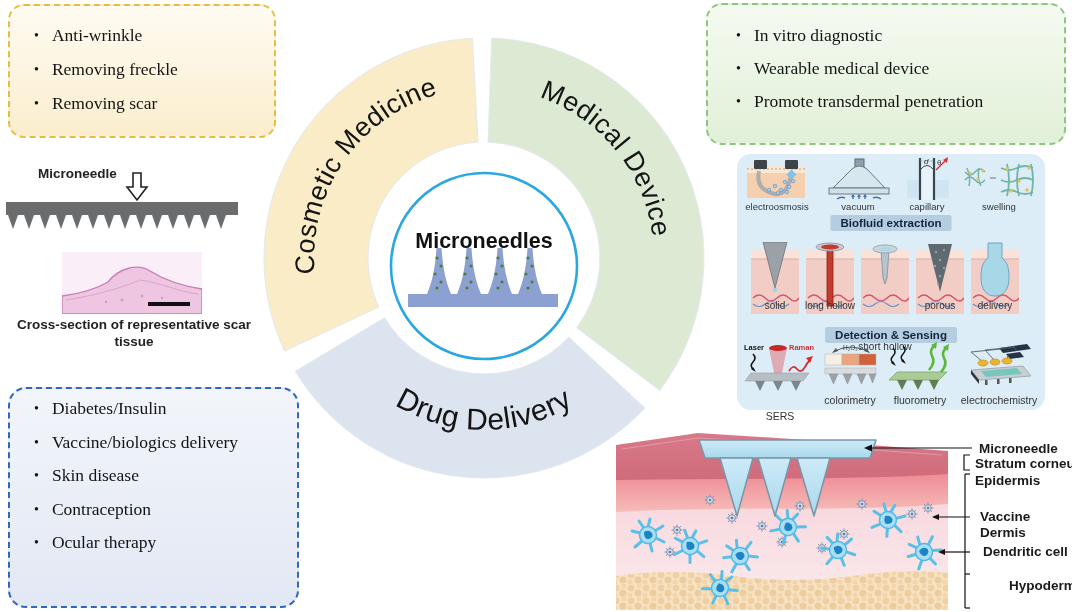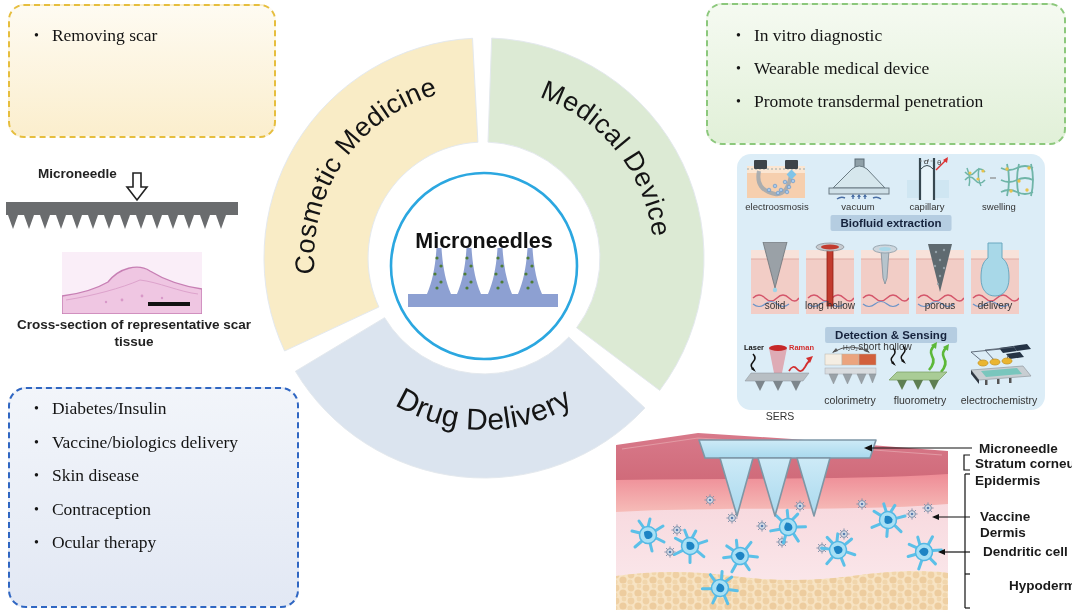--- a/index.html
+++ b/index.html
@@ -41,20 +41,22 @@
   
   .skin-wrap{left:612px;top:428px;width:460px;height:184px;}
   .skin-label{position:absolute;font-size:13.5px;font-weight:600;color:#1a1a1a;white-space:nowrap;}
   svg{display:block;}
 </style>
 </head>
 <body>
 
 <div class="callout box-yellow">
   <ul>
+    <li>Anti-wrinkle</li>
+    <li>Removing freckle</li>
     <li>Removing scar</li>
   </ul>
 </div>
 
 <div class="callout box-green">
   <ul>
     <li>In vitro diagnostic</li>
     <li>Wearable medical device</li>
     <li>Promote transdermal penetration</li>
   </ul>

